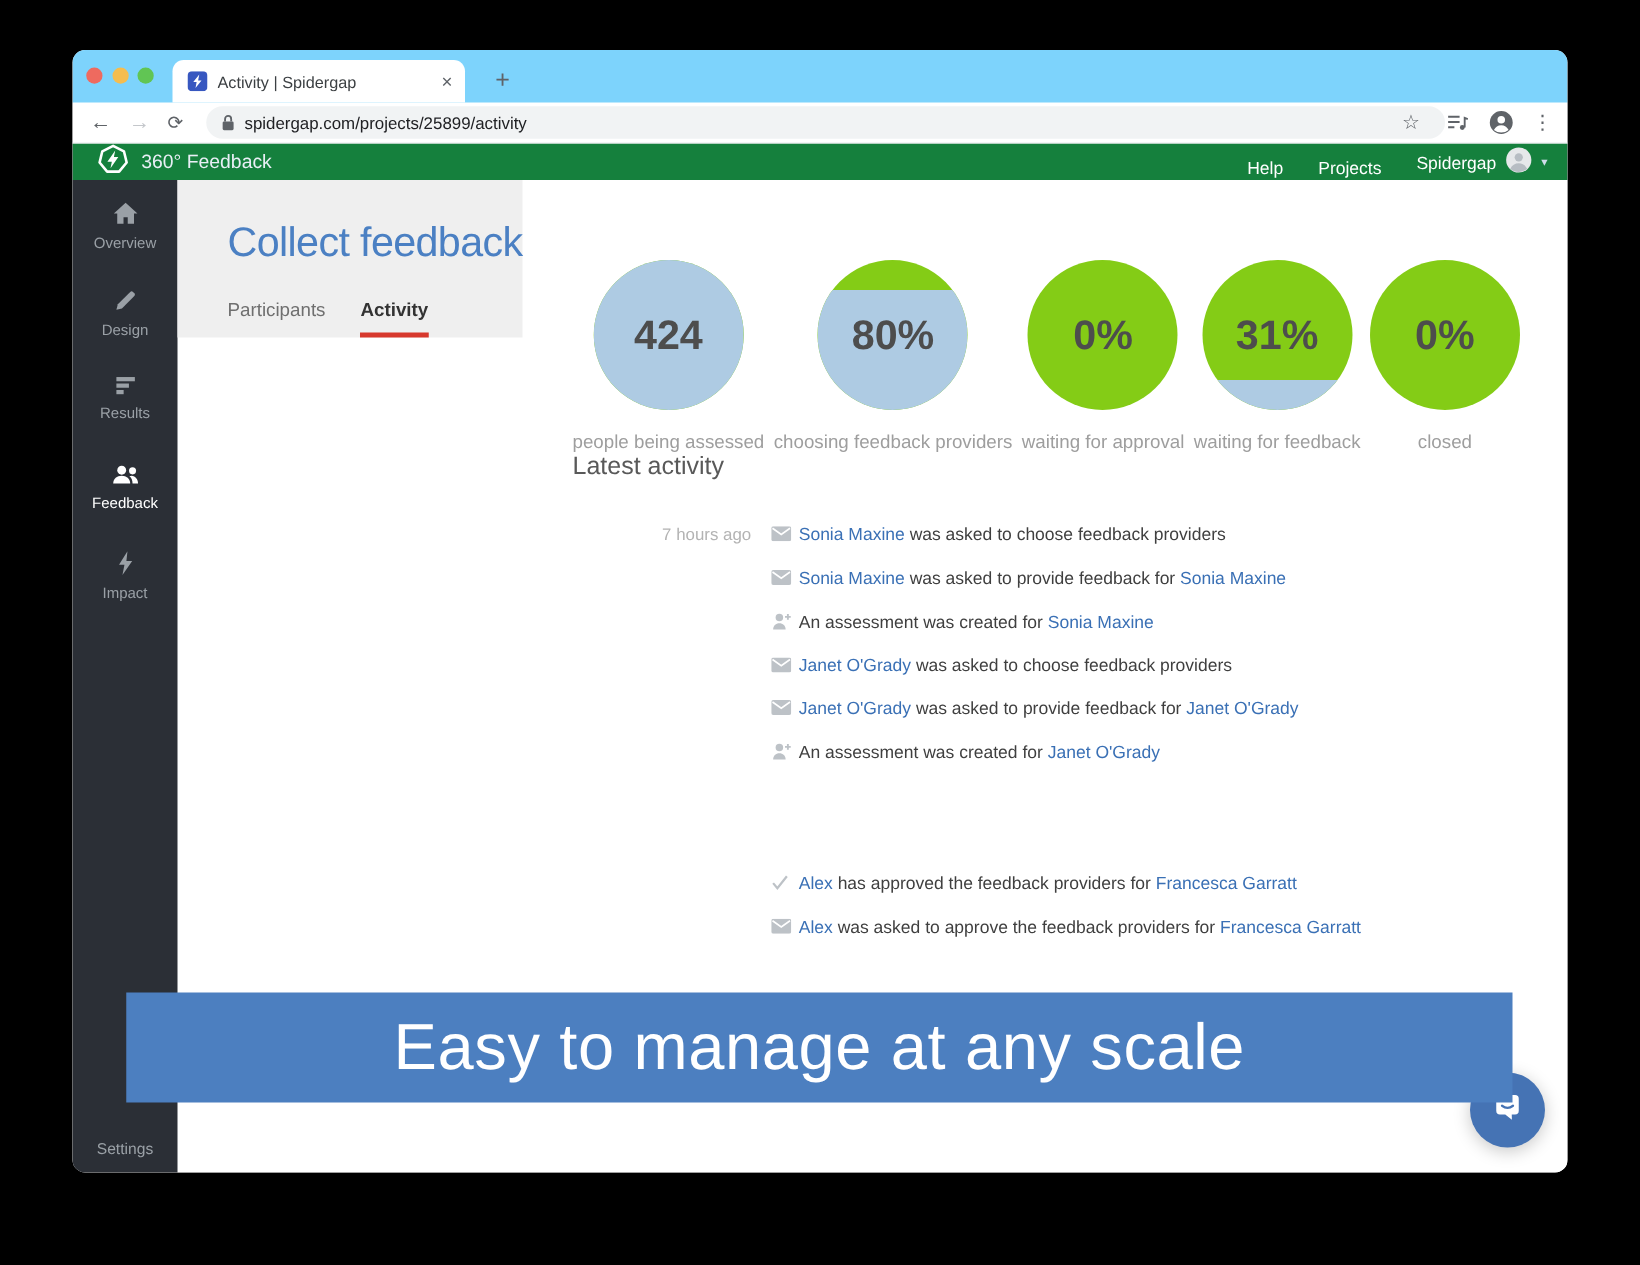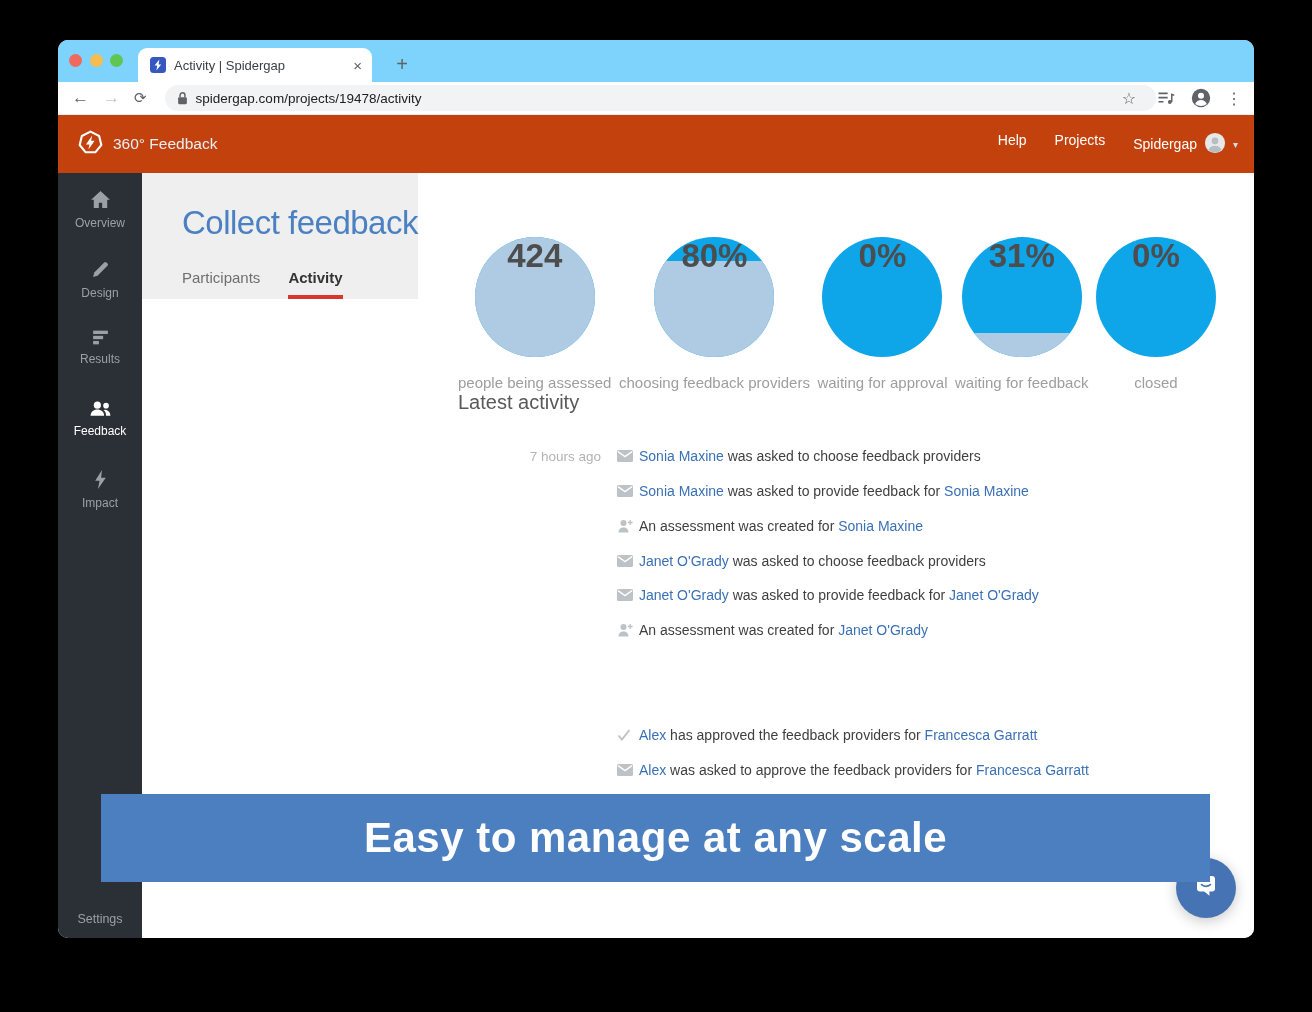--- a/index.html
+++ b/index.html
@@ -35,23 +35,23 @@
   .reload { font-size:15px; color:#5f6368; }
   .omnibox {
     flex:1; height:26px; background:#f1f3f4; border-radius:13px;
     display:flex; align-items:center; padding:0 12px; gap:8px; margin:0 4px;
   }
   .url { font-size:13.5px; color:#202124; }
   .tb-icon { flex:none; display:flex; align-items:center; }
   .star { font-size:16px; color:#5f6368; margin-left:-52px; margin-right:6px; }
   .dots { font-size:16px; color:#5f6368; letter-spacing:0; }
   
-  .appnav { height:58px; background:#c2410c; display:flex; align-items:center; padding:0 16px 0 20px; flex:none; }
+  .appnav { height:29px; background:#15803d; display:flex; align-items:center; padding:0 16px 0 20px; flex:none; }
   .brand { display:flex; align-items:center; gap:10px; color:#e9eff6; font-size:15.5px; }
-  .appnav-right { margin-left:auto; display:flex; align-items:flex-start; gap:28px; color:#fff; font-size:14px; }
+  .appnav-right { margin-left:auto; display:flex; align-items:flex-end; gap:28px; color:#fff; font-size:14px; }
   .usermenu { display:flex; align-items:center; gap:7px; }
   .caret { font-size:10px; color:#cfdcea; }
   
   .appbody { flex:1; display:flex; position:relative; min-height:0; }
   .sidebar { width:84px; background:#2b2f36; flex:none; display:flex; flex-direction:column; align-items:center; padding-top:17px; position:relative; }
   .side-item { width:100%; height:70px; display:flex; flex-direction:column; align-items:center; justify-content:flex-start; color:#9aa0a6; cursor:pointer; }
   .side-item svg { display:block; margin-bottom:7px; }
   .side-label { font-size:12px; }
   .side-item.active { color:#fff; }
   .settings { position:absolute; bottom:12px; width:100%; text-align:center; color:#9aa0a6; font-size:12.5px; }
@@ -60,21 +60,21 @@
   .page-header { height:126px; background:#efefef; padding:0 0 0 40px; flex:none; position:relative; }
   .page-title { font-size:33px; font-weight:300; color:#4b80c3; letter-spacing:-.5px; padding-top:31px; }
   .tabs { position:absolute; bottom:0; left:40px; display:flex; gap:28px;margin-top:44px; }
   .ptab { font-size:15px; color:#6f6f6f; padding-bottom:13px; position:relative; cursor:pointer; }
   .ptab.active { color:#333; font-weight:700; }
   .ptab.active::after { content:""; position:absolute; left:0; right:0; bottom:0; height:4px; background:#d7382d; }
   
   .content { flex:1; position:relative; overflow:hidden; }
   .stats { display:flex; justify-content:space-between; margin:64px 38px 0 40px; }
   .stat-col { display:flex; flex-direction:column; align-items:center; }
-  .circle { width:120px; height:120px; border-radius:50%; background:#0ea5e9; position:relative; overflow:hidden; display:flex; justify-content:center; }
+  .circle { width:120px; height:120px; border-radius:50%; background:#84cc16; position:relative; overflow:hidden; display:flex; align-items:center; justify-content:center; }
   .circle .fill { position:absolute; left:0; right:0; bottom:0; background:#aecbe3; }
   .circle .num { position:relative; font-size:33px; font-weight:700; color:#4d4d4d; }
   .stat-label { margin-top:17px; font-size:15px; color:#9e9e9e; }
   .activity { padding-left:40px; }
   .activity-heading { font-size:20px; color:#595959; font-weight:400; }
   .activity-list { margin-top:25px; }
   .arow { height:34.75px; display:flex; align-items:center; }
   .arow .time { width:143px; text-align:right; font-size:13.5px; color:#b3b3b3; flex:none; margin-right:16px; }
   .arow .ricon { width:22px; flex:none; display:flex; align-items:center; }
   .arow .rtext { font-size:14px; color:#3f3f3f; white-space:nowrap; }
@@ -83,21 +83,21 @@
   
   .chat-btn {
     position:absolute; left:1118px; top:818px; width:60px; height:60px; border-radius:50%;
     background:#4573b4; z-index:10; display:flex; align-items:center; justify-content:center;
     box-shadow:0 3px 14px rgba(0,0,0,.22);
   }
   .banner {
     position:absolute; left:43px; top:754px; width:1109px; height:88px;
     background:#4c7fc0; z-index:20; display:flex; align-items:center; justify-content:center;
   }
-  .banner-text { color:#fff; font-size:42px; font-weight:700; letter-spacing:.5px; }
+  .banner-text { color:#fff; font-size:52px; font-weight:400; letter-spacing:.5px; }
 </style>
 </head>
 <body>
 
 <div class="window">
 
   <div class="tabstrip">
     <div class="traffic">
       <span class="t-red"></span>
       <span class="t-yellow"></span>
@@ -120,21 +120,21 @@
     <span class="nav-arrow">←</span>
     <span class="nav-arrow disabled">→</span>
     <span class="reload">⟳</span>
     <div class="omnibox">
       <span class="tb-icon">
         <svg width="11" height="14" viewBox="0 0 12 16">
             <rect x="1" y="7" width="10" height="8" rx="1.3" fill="#5f6368"></rect>
             <path d="M3.2 7V4.8a2.8 2.8 0 015.6 0V7" stroke="#5f6368" stroke-width="1.7" fill="none"></path>
           </svg>
       </span>
-      <span class="url">spidergap.com/projects/19478/activity</span>
+      <span class="url">spidergap.com/projects/25899/activity</span>
     </div>
     <span class="star">☆</span>
     <span class="tb-icon">
       <svg width="20" height="20" viewBox="0 0 24 24">
           <g stroke="#5f6368" stroke-width="2" fill="none">
             <path d="M3 6.5h11M3 11.5h11M3 16.5h6"></path>
           </g>
           <circle cx="16.6" cy="16.8" r="2.3" fill="#5f6368"></circle>
           <path d="M18.9 16.8V7.6l3 1.2" stroke="#5f6368" stroke-width="1.8" fill="none"></path>
         </svg>

